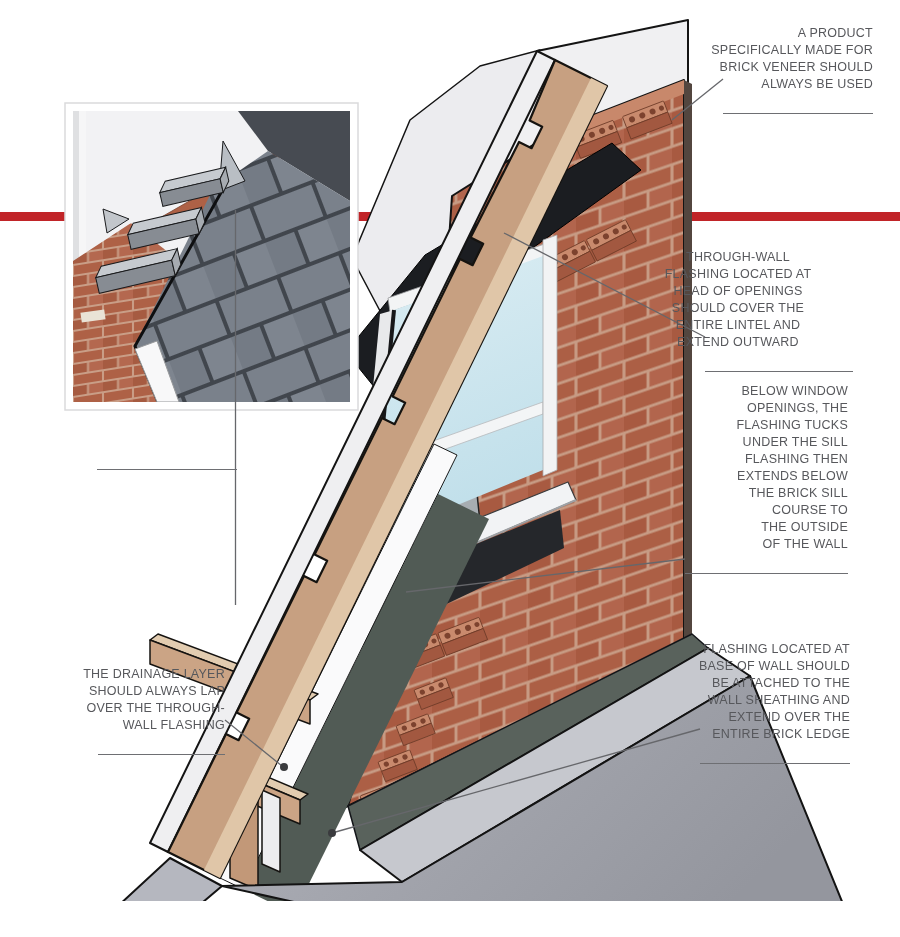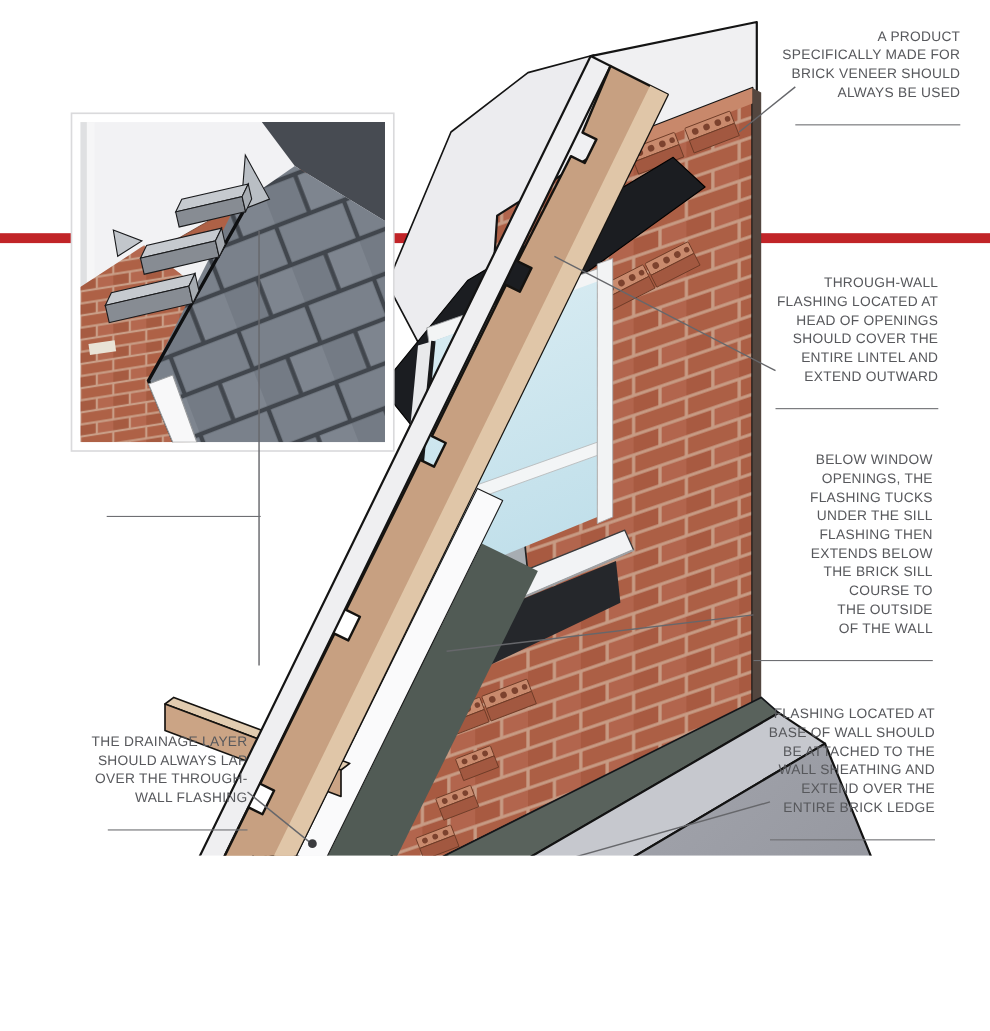--- a/index.html
+++ b/index.html
@@ -1,24 +1,24 @@
 <!DOCTYPE html>
 <html><head>
 <meta charset="utf-8">
 <style>
   html,body{margin:0;padding:0;background:#ffffff;}
-  #stage{position:relative;width:900px;height:778px;background:#ffffff;overflow:hidden;
+  #stage{position:relative;width:900px;height:901px;background:#ffffff;overflow:hidden;
          font-family:"Liberation Sans", sans-serif;}
   #art{position:absolute;left:0;top:0;}
   .note{position:absolute;text-align:right;font-size:12.5px;line-height:17px;
         letter-spacing:0.25px;color:#57585C;white-space:pre-line;width:230px;font-weight:400;}
   .rule{margin-left:auto;margin-top:3px;height:0;border-top:1.5px solid #6E6F73;}
   .n1{top:8px;right:27px;}   .n1 .rule{width:150px;}
-  .n2{top:232px;right:47px;} .n2 .rule{width:148px;}
-  .n3{top:393px;right:52px;} .n3 .rule{width:163px;}
+  .n2{top:232px;right:47px;text-align:center;} .n2 .rule{width:148px;}
+  .n3{top:366px;right:52px;} .n3 .rule{width:163px;}
   .n4{top:624px;right:50px;} .n4 .rule{width:150px;}
   .n5{top:449px;right:663px;}.n5 .rule{width:140px;}
   .n6{top:649px;right:675px;}.n6 .rule{width:127px;}
 </style>
 </head>
 <body>
 
 <div id="stage">
 
 <svg id="art" width="900" height="937" viewBox="0 0 900 937">

